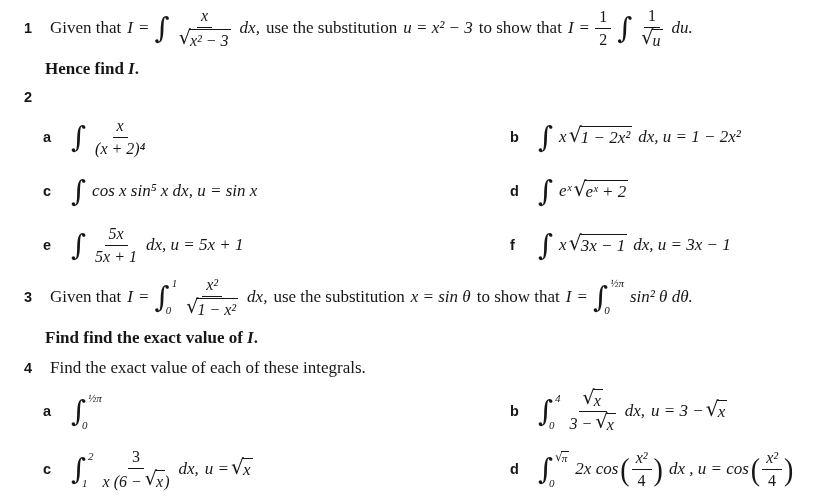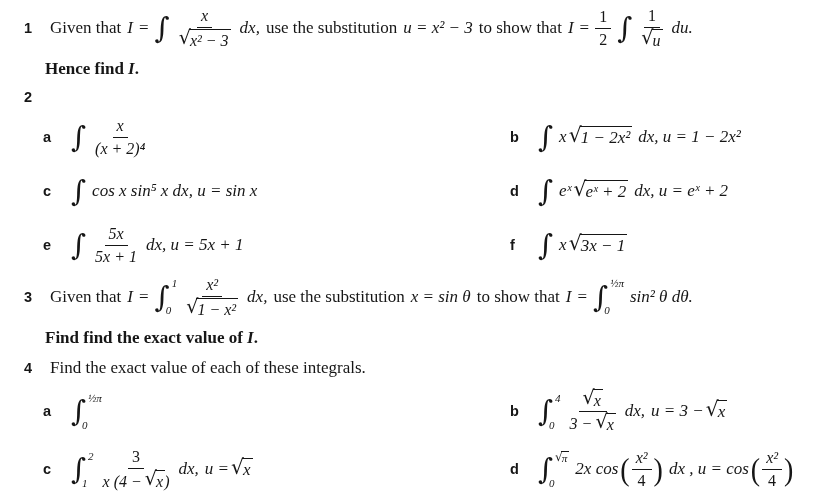--- a/index.html
+++ b/index.html
@@ -140,21 +140,20 @@
       <span class="v">cos x sin⁵ x dx, u = sin x</span>
     </div>
     <div class="cell">
       <span class="plet">d</span>
       <span class="int-sign">∫</span>
       <span class="v">eˣ</span>
       <span class="sqrt tight">
         <span class="rad">√</span>
         <span class="rc v">eˣ + 2</span>
       </span>
-      <span class="v">dx, u = eˣ + 2</span>
     </div>
   </div>
 
   <div class="subgrid">
     <div class="cell">
       <span class="plet">e</span>
       <span class="int-sign">∫</span>
       <span class="frac">
         <span class="fn v">5x</span>
         <span class="fd v">5x + 1</span>
@@ -162,20 +161,21 @@
       <span class="v">dx, u = 5x + 1</span>
     </div>
     <div class="cell">
       <span class="plet">f</span>
       <span class="int-sign">∫</span>
       <span class="v">x</span>
       <span class="sqrt tight">
         <span class="rad">√</span>
         <span class="rc v">3x − 1</span>
       </span>
+      <span class="v">dx, u = 3x − 1</span>
     </div>
   </div>
 
   <div class="prow r-p3">
     <span class="pnum">3</span>
     <span class="prose">Given that</span>
     <span class="v">I</span>
     <span class="prose">=</span>
     <span class="int">
       <span class="int-sign">∫</span>
@@ -267,21 +267,21 @@
       <span class="int">
         <span class="int-sign">∫</span>
         <span class="bnds">
           <span class="hi">2</span>
           <span class="lo">1</span>
         </span>
       </span>
       <span class="frac">
         <span class="fn">3</span>
         <span class="fd">
-          <span class="v">x (4 −</span>
+          <span class="v">x (6 −</span>
           <span class="sqrt">
             <span class="rad">√</span>
             <span class="rc v">x</span>
           </span>
           <span class="v nl">)</span>
         </span>
       </span>
       <span class="v">dx,</span>
       <span class="v">u =</span>
       <span class="sqrt tight">

